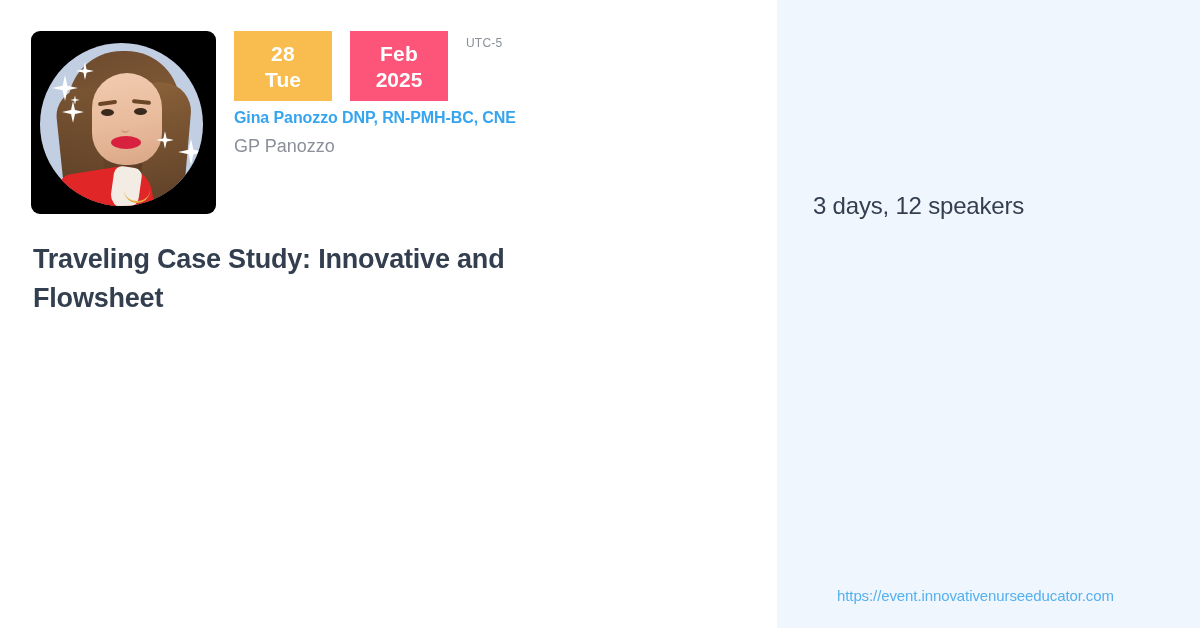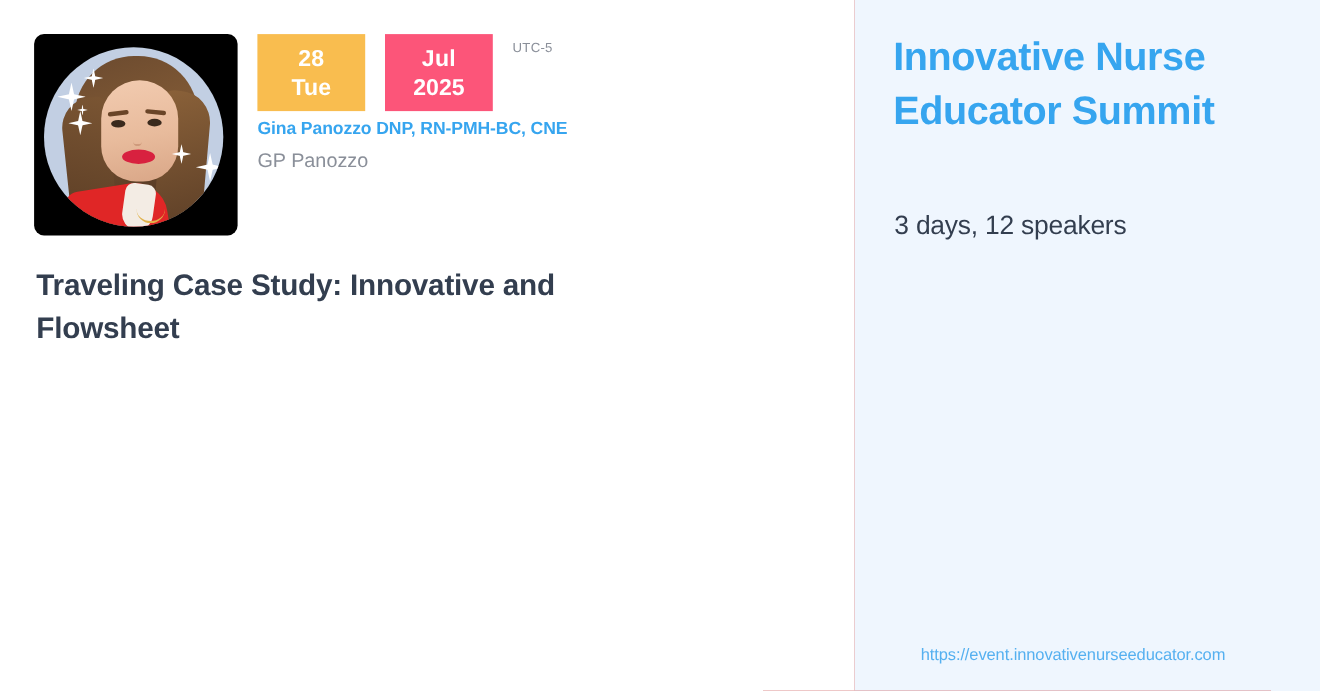--- a/index.html
+++ b/index.html
@@ -12,21 +12,21 @@
     overflow: hidden;
     background: #ffffff;
     font-family: "Liberation Sans", sans-serif;
     -webkit-font-smoothing: antialiased;
   }
   .card {
     position: relative;
     width: 1200px;
     height: 628px;
     display: flex;
-    background: #b91c1c;
+    background: #14b8a6;
   }
 
   
   .left-panel {
     position: relative;
     width: 777px;
     height: 628px;
     background: #ffffff;
     box-sizing: border-box;
   }
@@ -341,21 +341,21 @@
 
           <div class="chip-wrap">
             <div class="chip" style="background:#f9bd4f">
               <span class="chip-top">28</span>
               <span class="chip-bottom">Tue</span>
             </div>
           </div>
 
           <div class="chip-wrap">
             <div class="chip" style="background:#fc5579">
-              <span class="chip-top">Jul</span>
+              <span class="chip-top">Feb</span>
               <span class="chip-bottom">2025</span>
             </div>
           </div>
 
           <div class="chip-wrap">
             <span class="tz-label">UTC-5</span>
           </div>
 
         </div>
 
@@ -363,18 +363,17 @@
         <div class="speaker-org">GP Panozzo</div>
 
       </div>
     </div>
 
     <div class="session-title">Traveling Case Study: Innovative and Flowsheet</div>
 
   </div>
 
   <div class="right-panel">
-    <div class="event-title">Innovative Nurse Educator Summit</div>
     <div class="event-subtitle">3 days, 12 speakers</div>
     <a class="event-url" href="#">https://event.innovativenurseeducator.com</a>
   </div>
 
 </div>
 
 </body></html>

